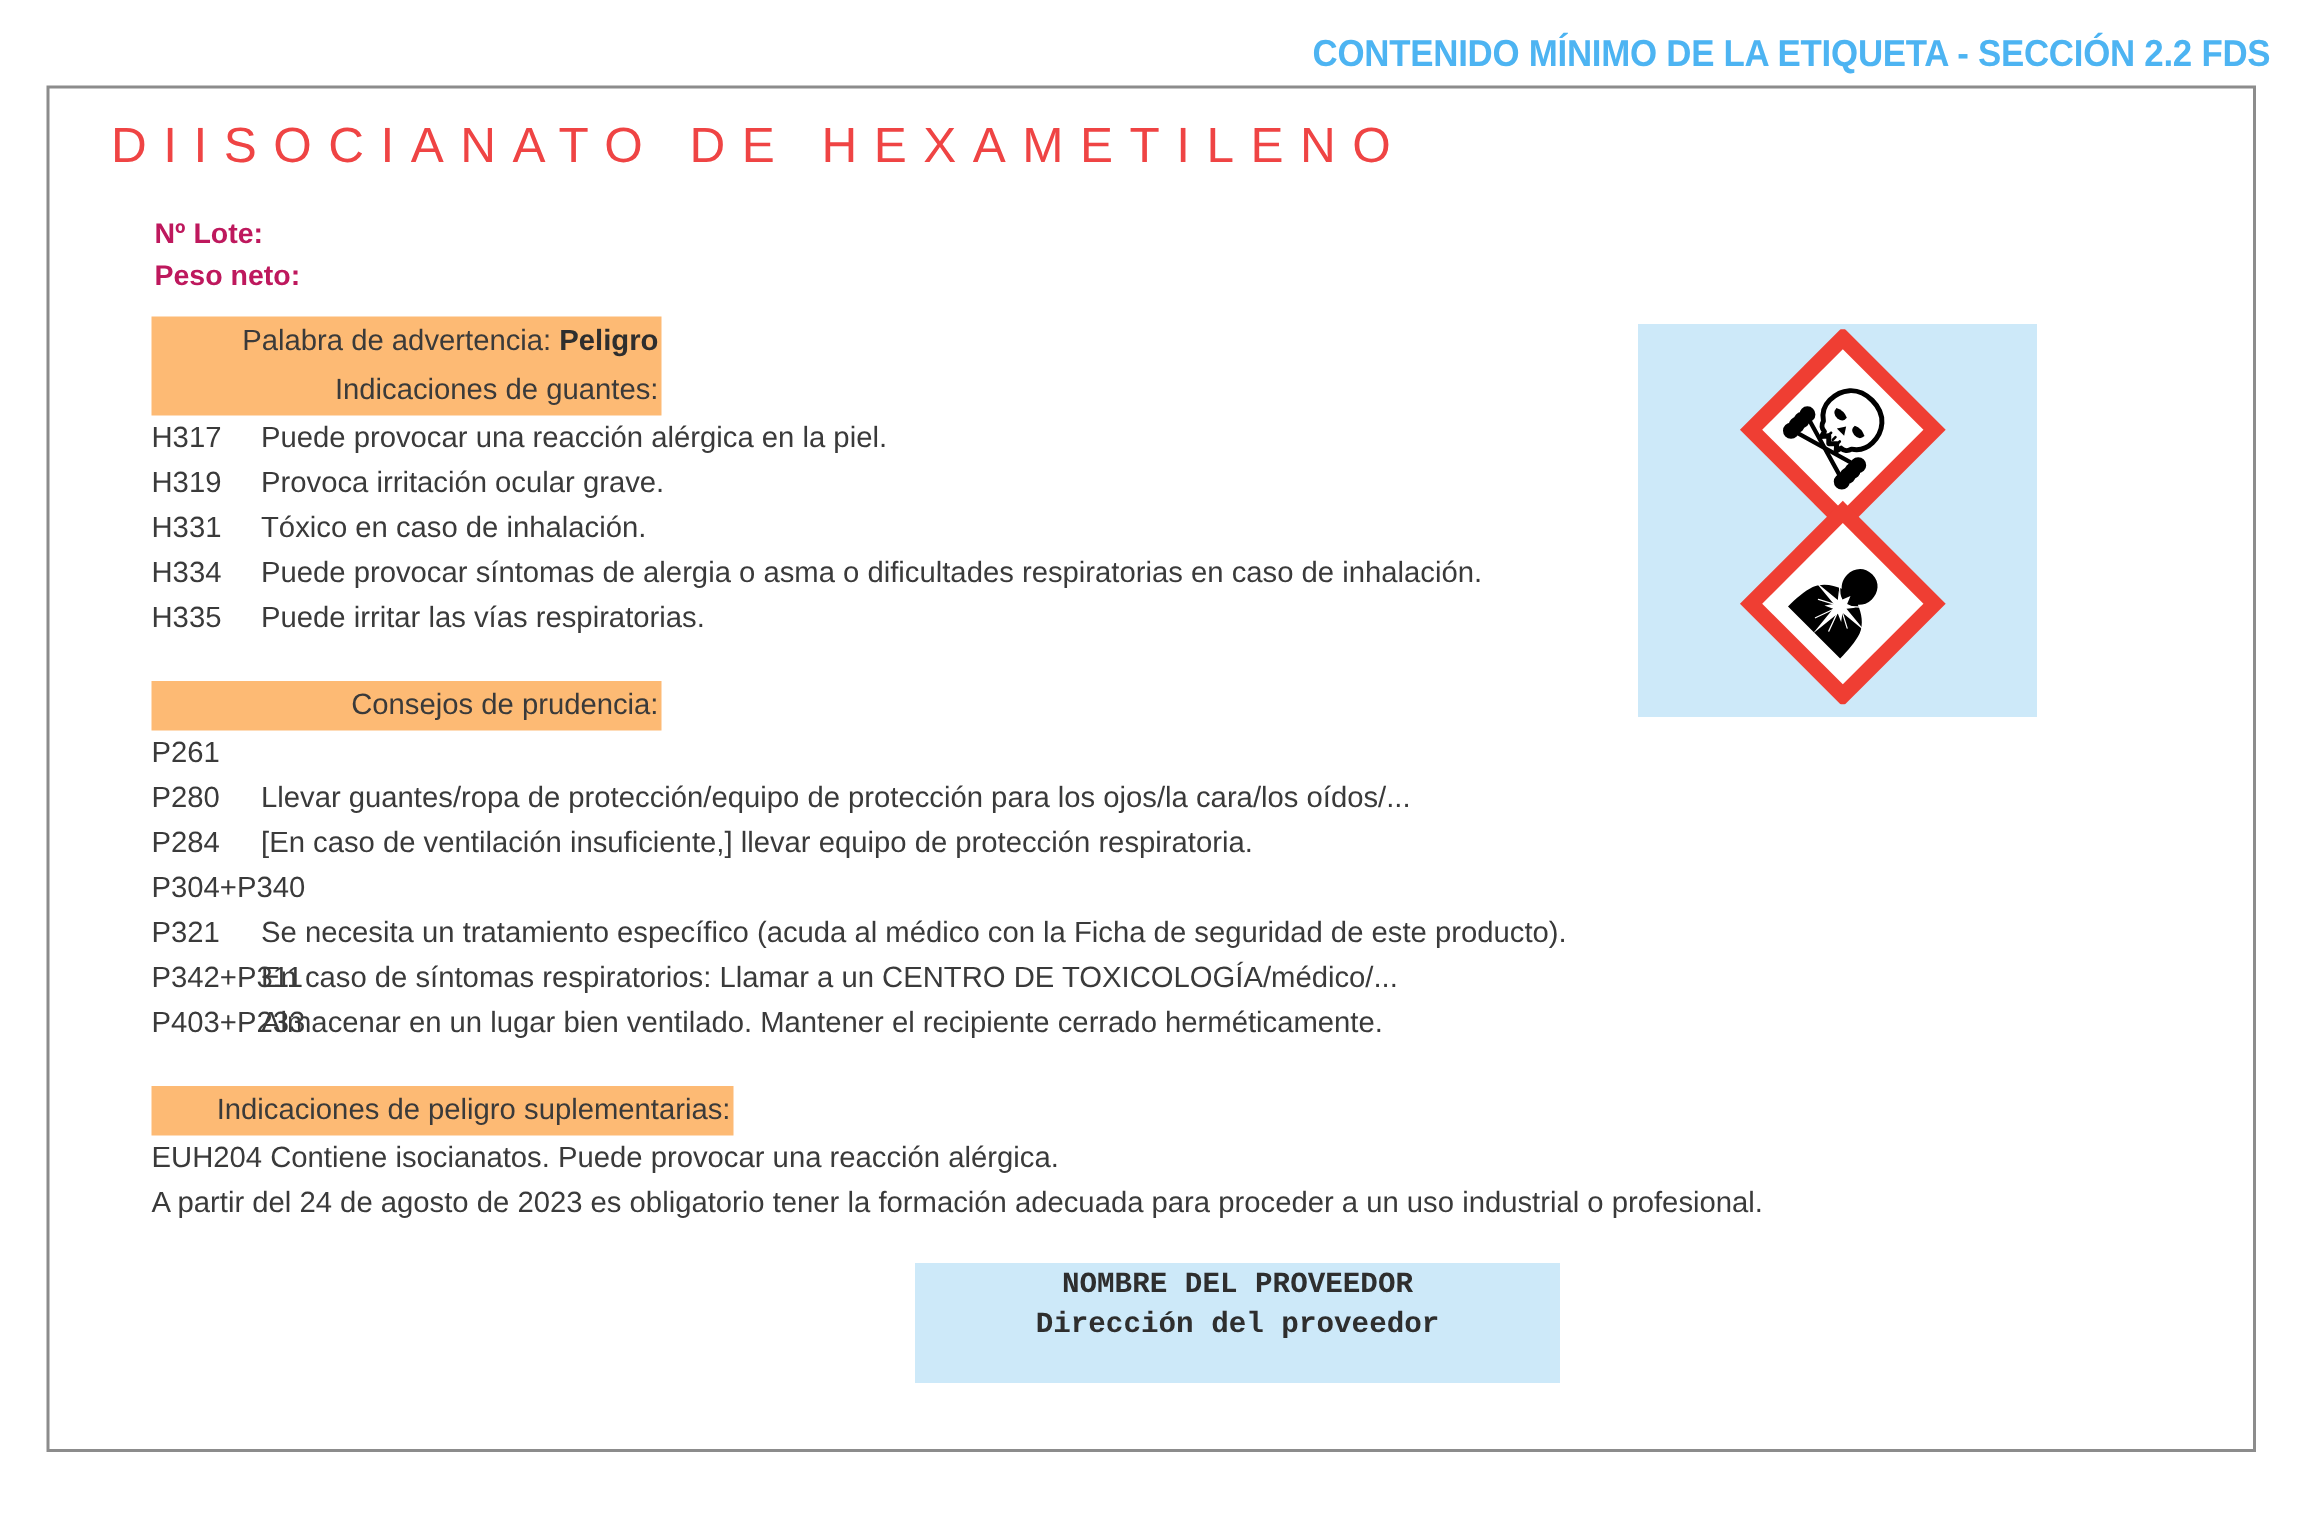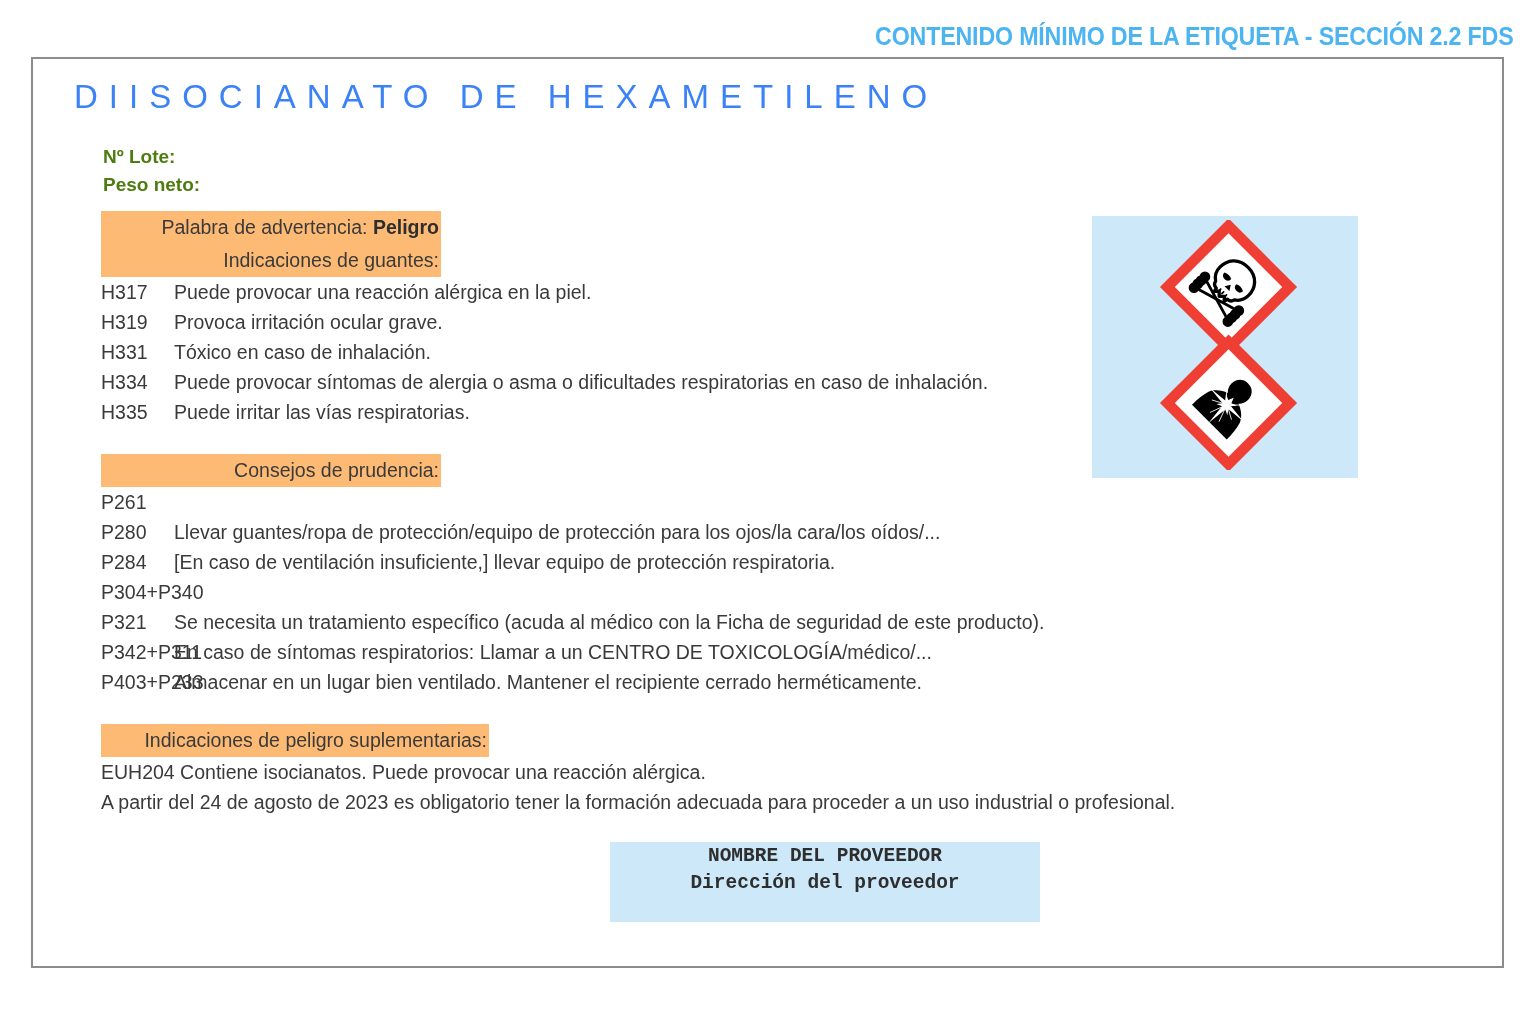--- a/index.html
+++ b/index.html
@@ -42,31 +42,31 @@
     background: #ffffff;
   }
 
   .product-title {
     position: absolute;
     left: 41px;
     top: 19px;
     font-size: 33px;
     font-weight: 400;
     letter-spacing: 11px;
-    color: #3b82f6;
+    color: #ef4444;
     white-space: nowrap;
   }
 
   .ident-block {
     position: absolute;
     left: 70px;
     top: 84px;
     font-size: 19px;
     font-weight: bold;
-    color: #4d7c0f;
+    color: #be185d;
     line-height: 28px;
   }
 
   
   .content {
     position: absolute;
     left: 68px;
     top: 152px;
     width: 1340px;
     font-size: 19.5px;

